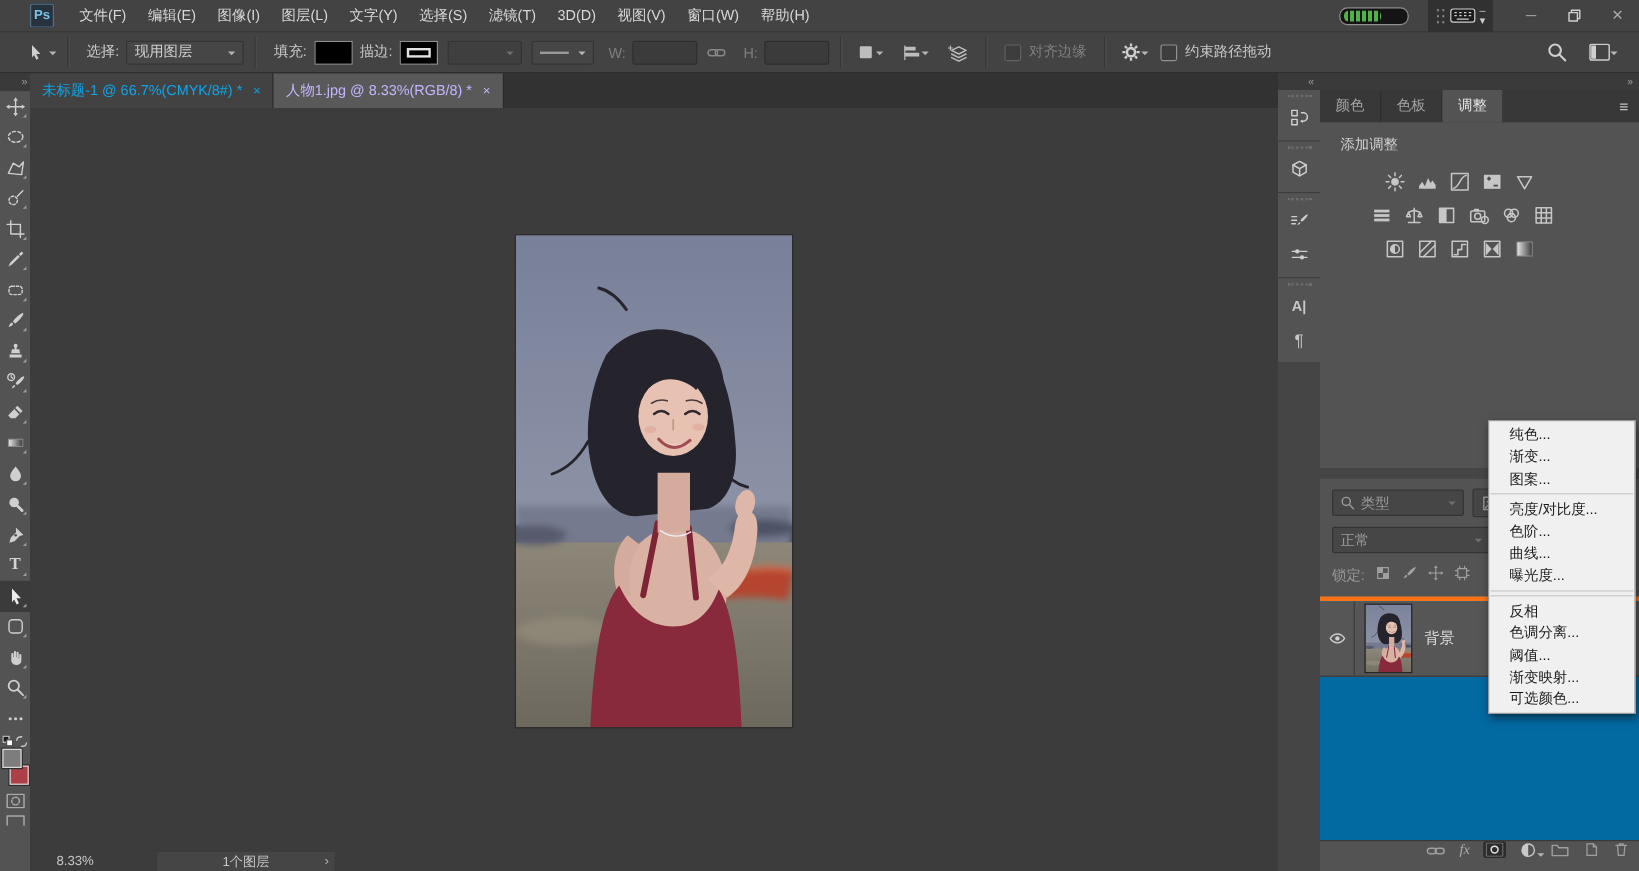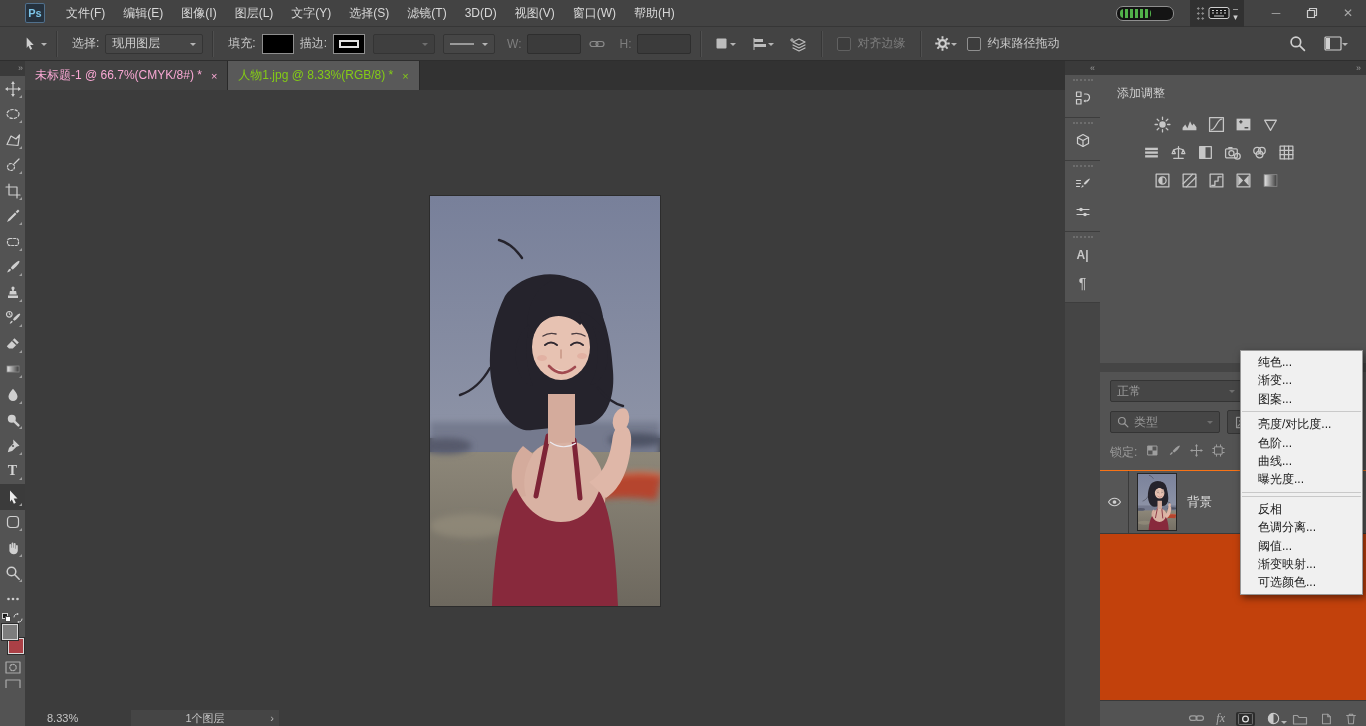--- a/index.html
+++ b/index.html
@@ -43,23 +43,23 @@
   .swatchf{width:30px;height:18px;background:#000;border:1px solid #8f8f8f;flex:0 0 auto}
   .swatchs{width:30px;height:18px;background:#000;border:1px solid #8f8f8f;position:relative;flex:0 0 auto}
   .swatchs::after{content:"";position:absolute;left:5px;right:5px;top:5px;bottom:5px;border:2px solid #e2e2e2}
   .cb{width:12px;height:12px;border:1px solid #8f8f8f;background:#3d3d3d;border-radius:2px;flex:0 0 auto;margin-left:6px}
   .cb.dim{border-color:#616161}
   .obtn{display:flex;align-items:center;justify-content:center;padding:0 4px;height:24px}
   .spacer{flex:1}
 
   
   .tabbar{position:absolute;left:25px;top:61px;width:1040px;height:29px;background:#323232;display:flex}
-  .dtab{height:29px;display:flex;align-items:center;gap:9px;padding:0 10px;background:#424242;color:#f9a8d4;
+  .dtab{height:29px;display:flex;align-items:center;gap:9px;padding:0 10px;background:#424242;color:#0ea5e9;
         border-right:1px solid #292929;white-space:nowrap}
-  .dtab.active{background:#595959;color:#84cc16}
+  .dtab.active{background:#595959;color:#c4b5fd}
   .dtab .x{font-size:11px}
 
   
   .toolcol{position:absolute;left:0;top:61px;width:25px;height:665px;background:#535353;z-index:4;
            display:flex;flex-direction:column;align-items:center}
   .colhead{width:100%;height:15px;background:#3a3a3a;color:#9a9a9a;font-size:9px;line-height:15px;
            text-align:right;box-sizing:border-box;padding-right:3px;letter-spacing:-1px;flex:0 0 auto}
   .tool{width:25px;height:25.5px;display:flex;align-items:center;justify-content:center;position:relative;flex:0 0 auto}
   .tool.sel{background:#3b3b3b}
   .tool::after{content:"";position:absolute;right:3px;bottom:4px;width:0;height:0;
@@ -103,28 +103,28 @@
   .adjrow.r2{padding-left:40px}
   .adjbtn{width:22px;height:21px;display:flex;align-items:center;justify-content:center}
   .dockgap{height:9px;flex:0 0 auto}
   .lyrctl{background:#535353;flex:0 0 auto;padding:8px 10px 0;box-sizing:border-box}
   .lrow{display:flex;gap:7px;margin-bottom:8px;align-items:center}
   .ddsearch{width:110px;height:22px;color:#9a9a9a;gap:5px}
   .iconbtn{width:30px;height:22px;background:#464646;border:1px solid #343434;border-radius:2px;
            display:flex;align-items:center;justify-content:center}
   .ddblend{width:132px;height:22px;color:#9a9a9a}
   .lockrow{display:flex;align-items:flex-start;gap:9px;color:#999;padding:2px 0 9px}
-  .lyrlist{background:#c2410c;border-top:1px solid #f97316;flex:1;overflow:hidden}
+  .lyrlist{background:#0369a1;border-top:4px solid #f97316;flex:1;overflow:hidden}
   .lyrrow{height:62px;background:#565656;display:flex;align-items:center;border-bottom:1px solid #3a3a3a}
   .eyecell{width:28px;align-self:stretch;display:flex;align-items:center;justify-content:center;
            border-right:1px solid #3a3a3a}
   .thumb{width:38px;height:56px;margin:0 11px 0 9px;outline:1px solid #262626;background:#666;flex:0 0 auto}
   .lyrname{color:#dedede;font-size:12.5px}
   .lyrfooter{height:25px;background:#535353;border-top:1px solid #393939;flex:0 0 auto;
-             display:flex;align-items:flex-end;justify-content:flex-end;gap:11px;padding-right:8px}
+             display:flex;align-items:flex-start;justify-content:flex-end;gap:11px;padding-right:8px}
   .fbtn{display:flex;align-items:center}
   .maskbtn{background:#2c2c2c;border-radius:2px;padding:1px 2px}
   .adjfbtn{position:relative}
   .adjfbtn .mini{position:absolute;right:-6px;bottom:-1px;border:3px solid transparent;border-top-color:#b5b5b5}
 
   
   .ctxmenu{position:absolute;left:1240px;top:350px;width:123px;background:#f0f0f0;border:1px solid #979797;
            box-shadow:2px 3px 7px rgba(0,0,0,.5);padding:2px 0;z-index:20;color:#1a1a1a;box-sizing:border-box}
   .cm-item{height:18.4px;line-height:18.4px;padding-left:17px;white-space:nowrap;font-size:12px}
   .cm-sep{height:1px;background:#c9c9c9;margin:3px 1px}
@@ -527,20 +527,26 @@
     <div class="sgroup">
         <span class="grip"></span>
       <div class="sbtn" style="font-size:12px;font-weight:bold">A|</div>
       <div class="sbtn" style="font-size:14px">¶</div>
     </div>
   </div>
 
   <div class="dock">
     <div class="dockhead">››</div>
 
+    <div class="ptabs">
+      <div class="ptab">颜色</div>
+      <div class="ptab">色板</div>
+      <div class="ptab active">调整</div>
+      <span class="pmenu">≡</span>
+    </div>
     <div class="adjbody">
       <div class="addlbl">添加调整</div>
       <div class="adjrow">
         <span class="adjbtn">
             <svg width="17" height="17" viewBox="0 0 16 16">
               <circle cx="8" cy="8" r="3" class="icf" style="fill:#c6c6c6"></circle>
               <path d="M8 1v2.2M8 12.8V15M1 8h2.2M12.8 8H15M3 3l1.6 1.6M11.4 11.4L13 13M13 3l-1.6 1.6M4.6 11.4L3 13" class="ic" style="stroke:#c6c6c6"></path>
             </svg>
           </span>
         <span class="adjbtn">
@@ -637,43 +643,43 @@
             <svg width="17" height="17" viewBox="0 0 16 16">
               <rect x="2" y="2.5" width="12" height="11" fill="url(#gIcon)" stroke="#8b8b8b" stroke-width=".8"></rect>
             </svg>
           </span>
       </div>
     </div>
 
     <div class="dockgap"></div>
 
     <div class="lyrctl">
-      <div class="lrow">
-        <div class="dd ddblend">
-          <span>正常</span>
-          <span class="chev dim"></span>
-        </div>
-      </div>
       <div class="lrow">
         <div class="dd ddsearch">
           <svg width="12" height="12" viewBox="0 0 16 16">
               <circle cx="6.5" cy="6.5" r="4.5" class="ic" style="stroke:#9a9a9a;stroke-width:1.6"></circle>
               <path d="M10 10l4.5 4.5" class="ic" style="stroke:#9a9a9a;stroke-width:1.6"></path>
             </svg>
           <span>类型</span>
           <span class="chev dim"></span>
         </div>
         <span class="iconbtn">
           <svg width="16" height="13" viewBox="0 0 16 14">
               <rect x="1" y="1.5" width="14" height="11" class="ic" style="stroke:#9a9a9a"></rect>
               <circle cx="5" cy="5.5" r="1.2" class="icf" style="fill:#9a9a9a"></circle>
               <path d="M2.5 11l3.5-3.5 2.5 2.5 2-2 3 3" class="ic" style="stroke:#9a9a9a"></path>
             </svg>
         </span>
       </div>
+      <div class="lrow">
+        <div class="dd ddblend">
+          <span>正常</span>
+          <span class="chev dim"></span>
+        </div>
+      </div>
       <div class="lockrow">
         <span>锁定:</span>
         <span>
             <svg width="13" height="13" viewBox="0 0 16 16">
               <path class="icf" style="fill:#9f9f9f" d="M2.5 2.5h5.5v5.5H2.5zM8 8h5.5v5.5H8z"></path>
               <rect x="2.5" y="2.5" width="11" height="11" class="ic" style="stroke:#9f9f9f"></rect>
             </svg>
           </span>
         <span>
             <svg width="13" height="13" viewBox="0 0 16 16">

